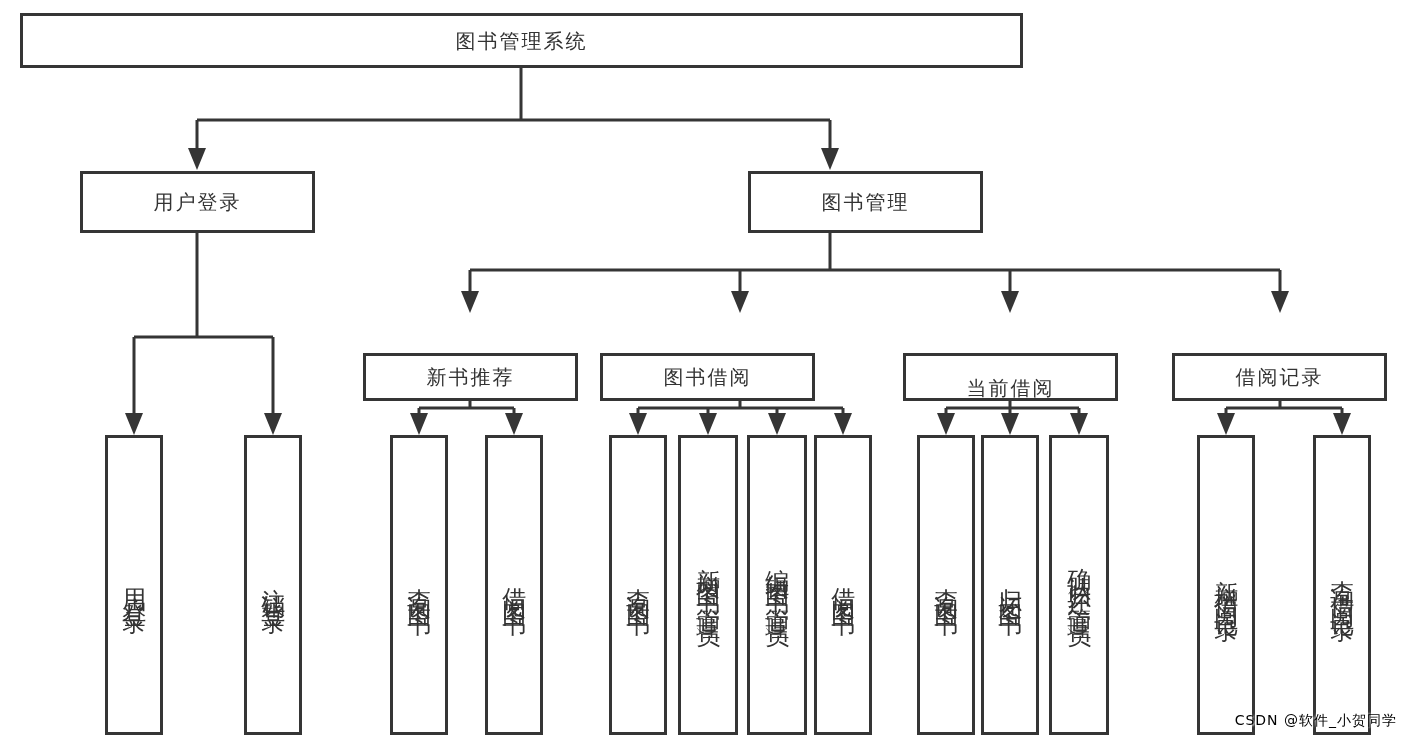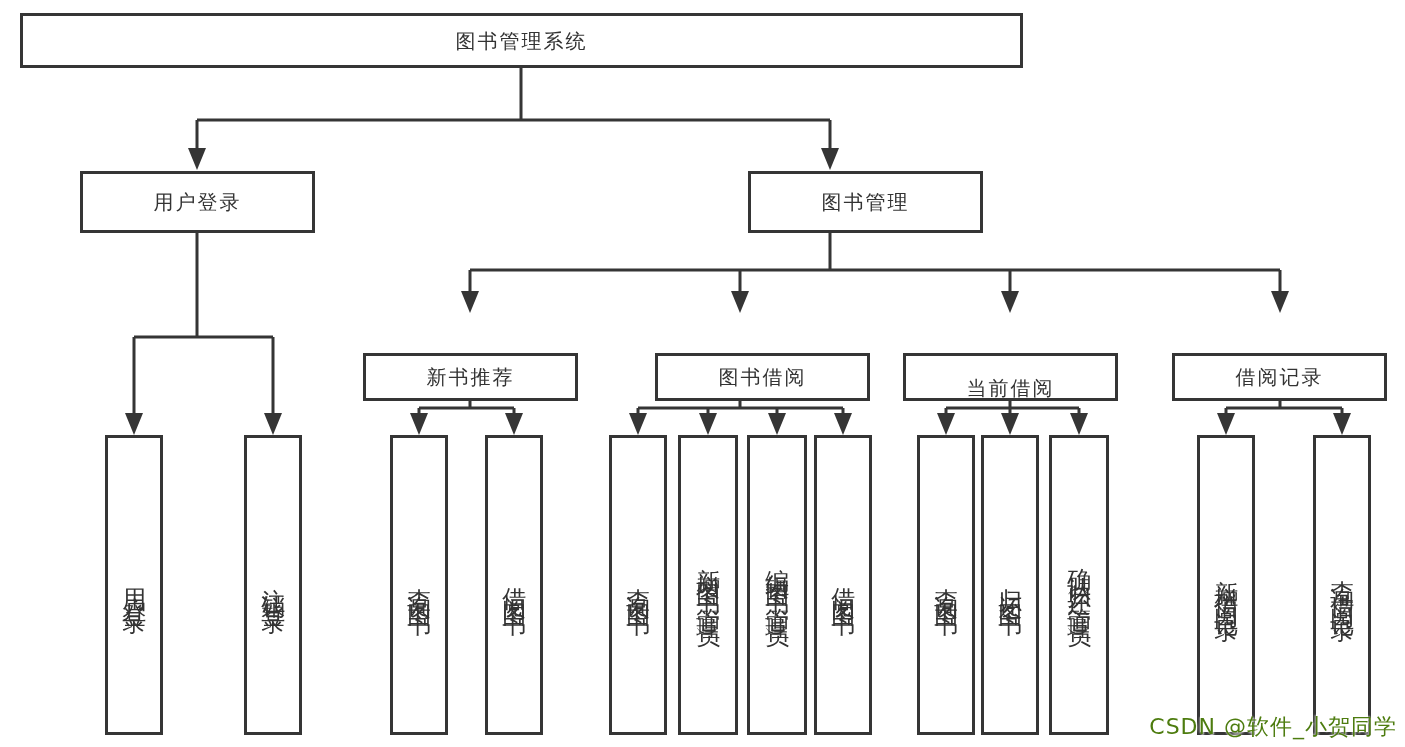--- a/index.html
+++ b/index.html
@@ -55,21 +55,21 @@
     font-size: 24px;
     line-height: 1.1;
     letter-spacing: 8px;
     white-space: nowrap;
   }
   .root-node   { left: 20px;   top: 13px;  width: 1003px; height: 55px; }
   .l2-a        { left: 80px;   top: 171px; width: 235px;  height: 62px; }
   .l2-b        { left: 712px;  top: 171px; width: 235px;  height: 62px; margin-left: 36px; }
   .l3          { top: 313px; width: 215px; height: 48px; margin-top: 40px; }
   .l3-a { left: 363px; }
-  .l3-b { left: 655px; }
+  .l3-b { left: 600px; }
   .l3-c { left: 903px; align-items: flex-end; }
   .l3-d { left: 1172px; }
   .leaf        { top: 435px; width: 58px; height: 300px; }
   .lf-1  { left: 105px; }
   .lf-2  { left: 244px; }
   .lf-3  { left: 390px; }
   .lf-4  { left: 485px; }
   .lf-5  { left: 609px; }
   .lf-6  { left: 678px; width: 60px; }
   .lf-7  { left: 747px; width: 60px; }
@@ -77,22 +77,22 @@
   .lf-9  { left: 917px; }
   .lf-10 { left: 981px; }
   .lf-11 { left: 1049px; width: 60px; }
   .lf-12 { left: 1197px; }
   .lf-13 { left: 1313px; }
   .watermark {
     position: absolute;
     right: 8px;
     top: 712px;
     z-index: 5;
-    font-size: 22px;
-    color: #4d7c0f;
+    font-size: 14px;
+    color: #000000;
     letter-spacing: 1px;
     white-space: nowrap;
     text-shadow: 1px 1px 2px rgba(255,255,255,0.9), -1px -1px 2px rgba(255,255,255,0.7);
     text-align: right;
   }
 </style>
 </head>
 <body>
 
 <div class="canvas">

